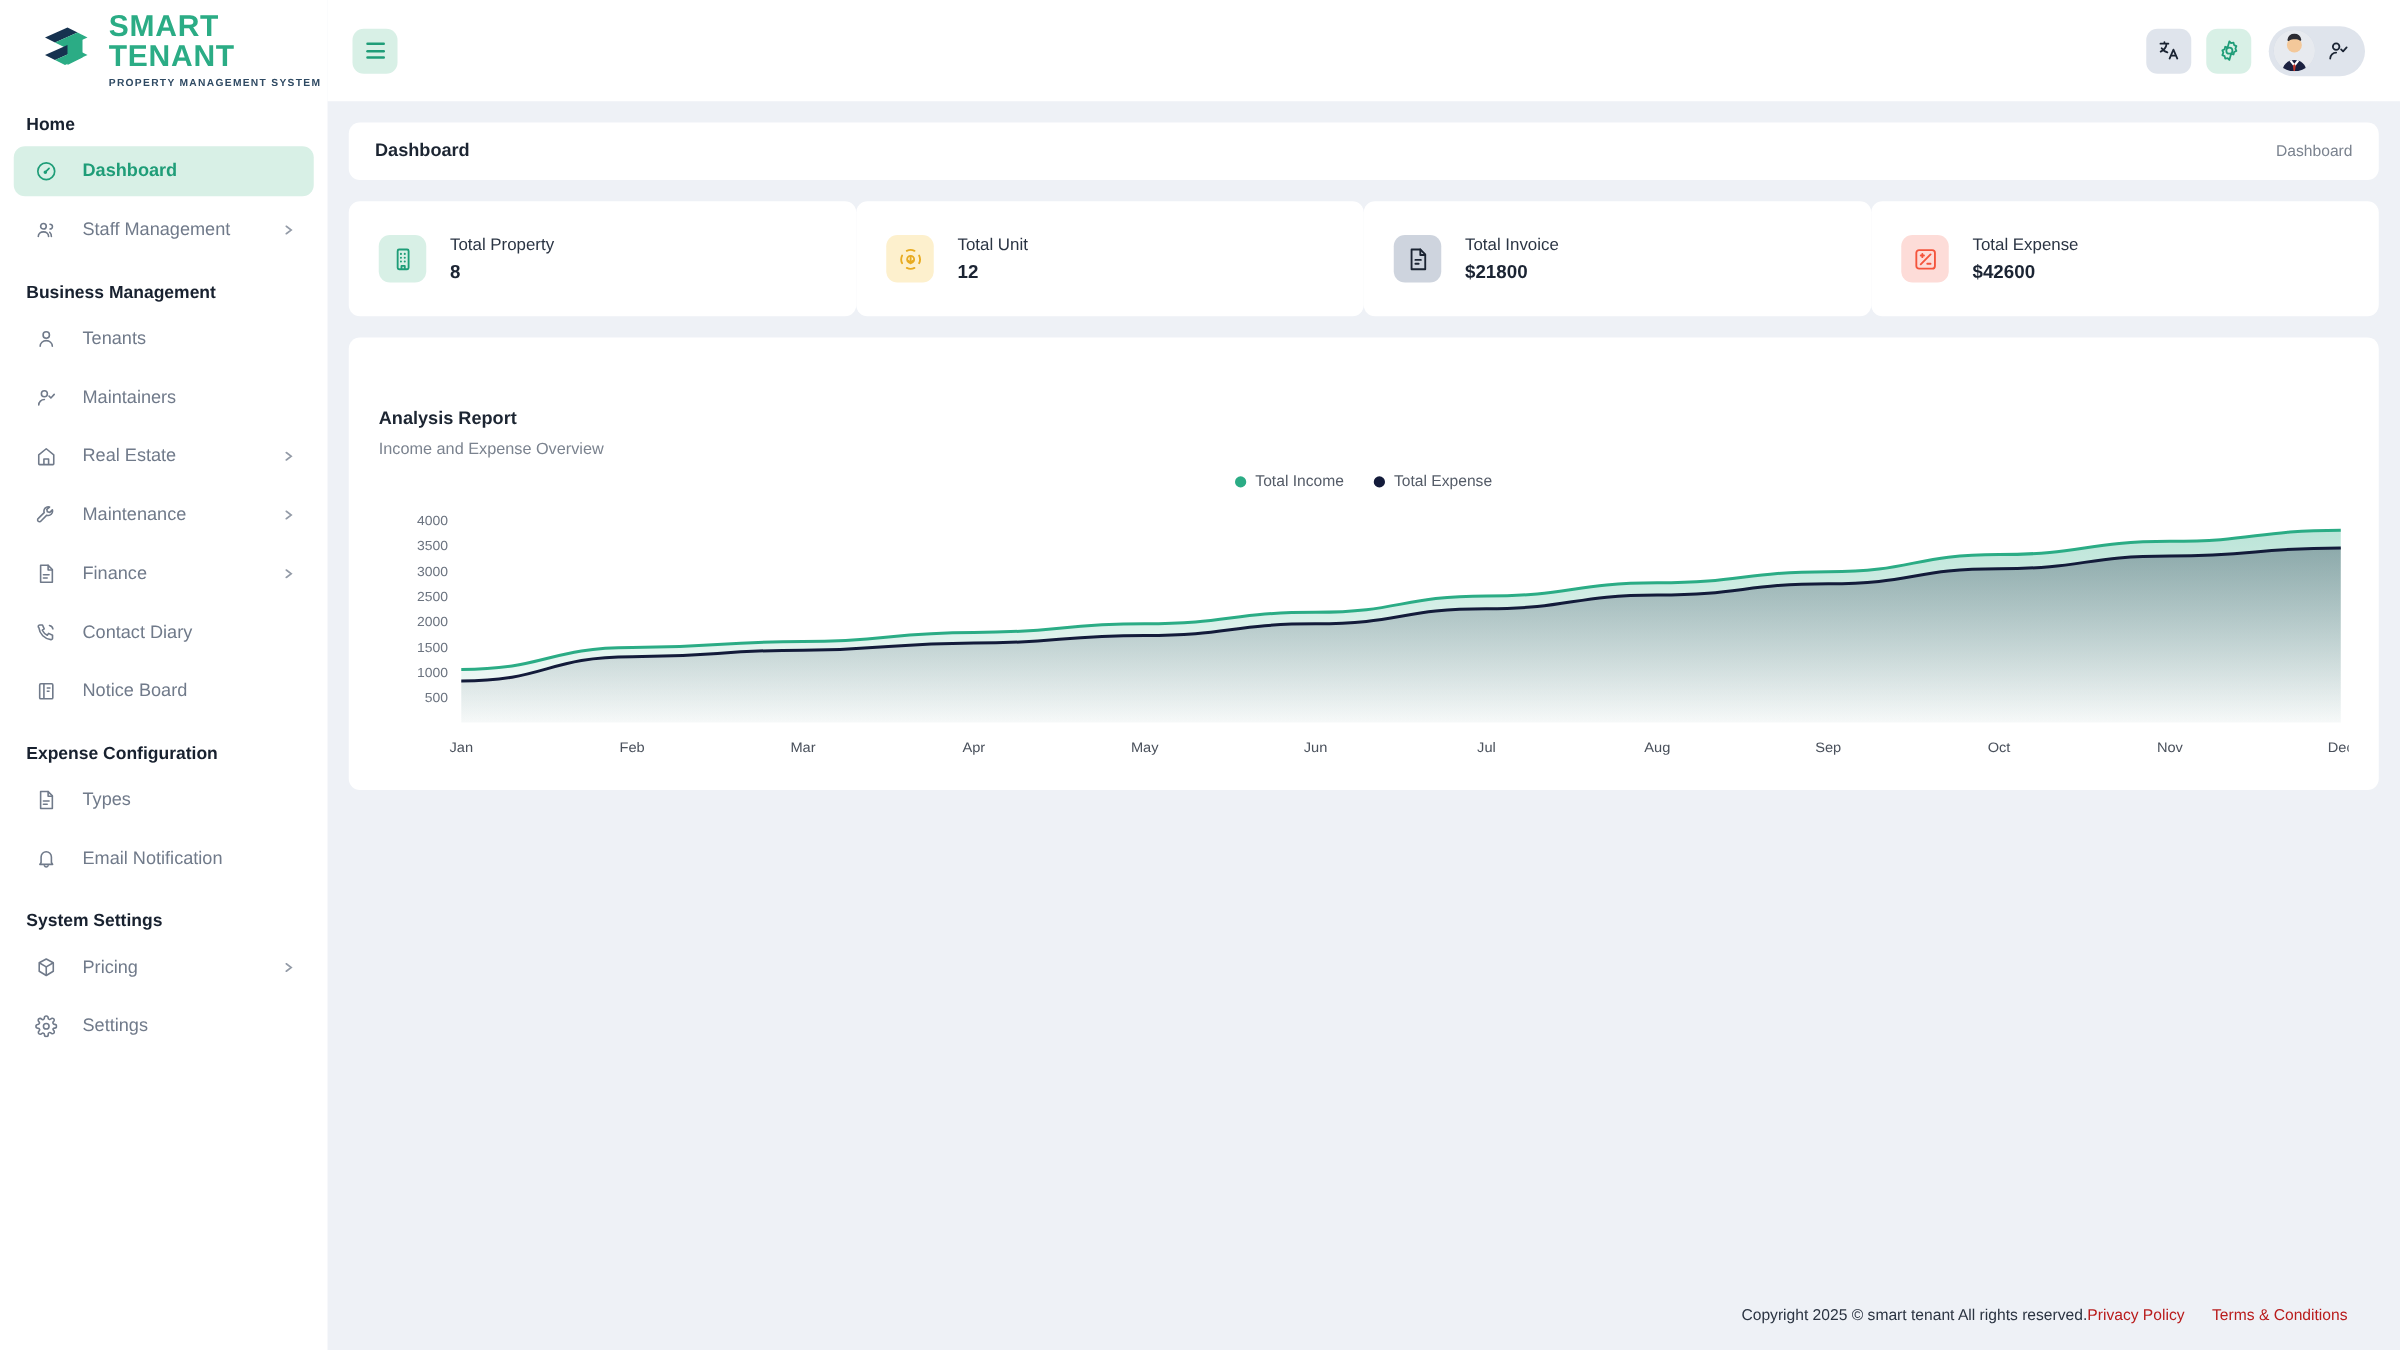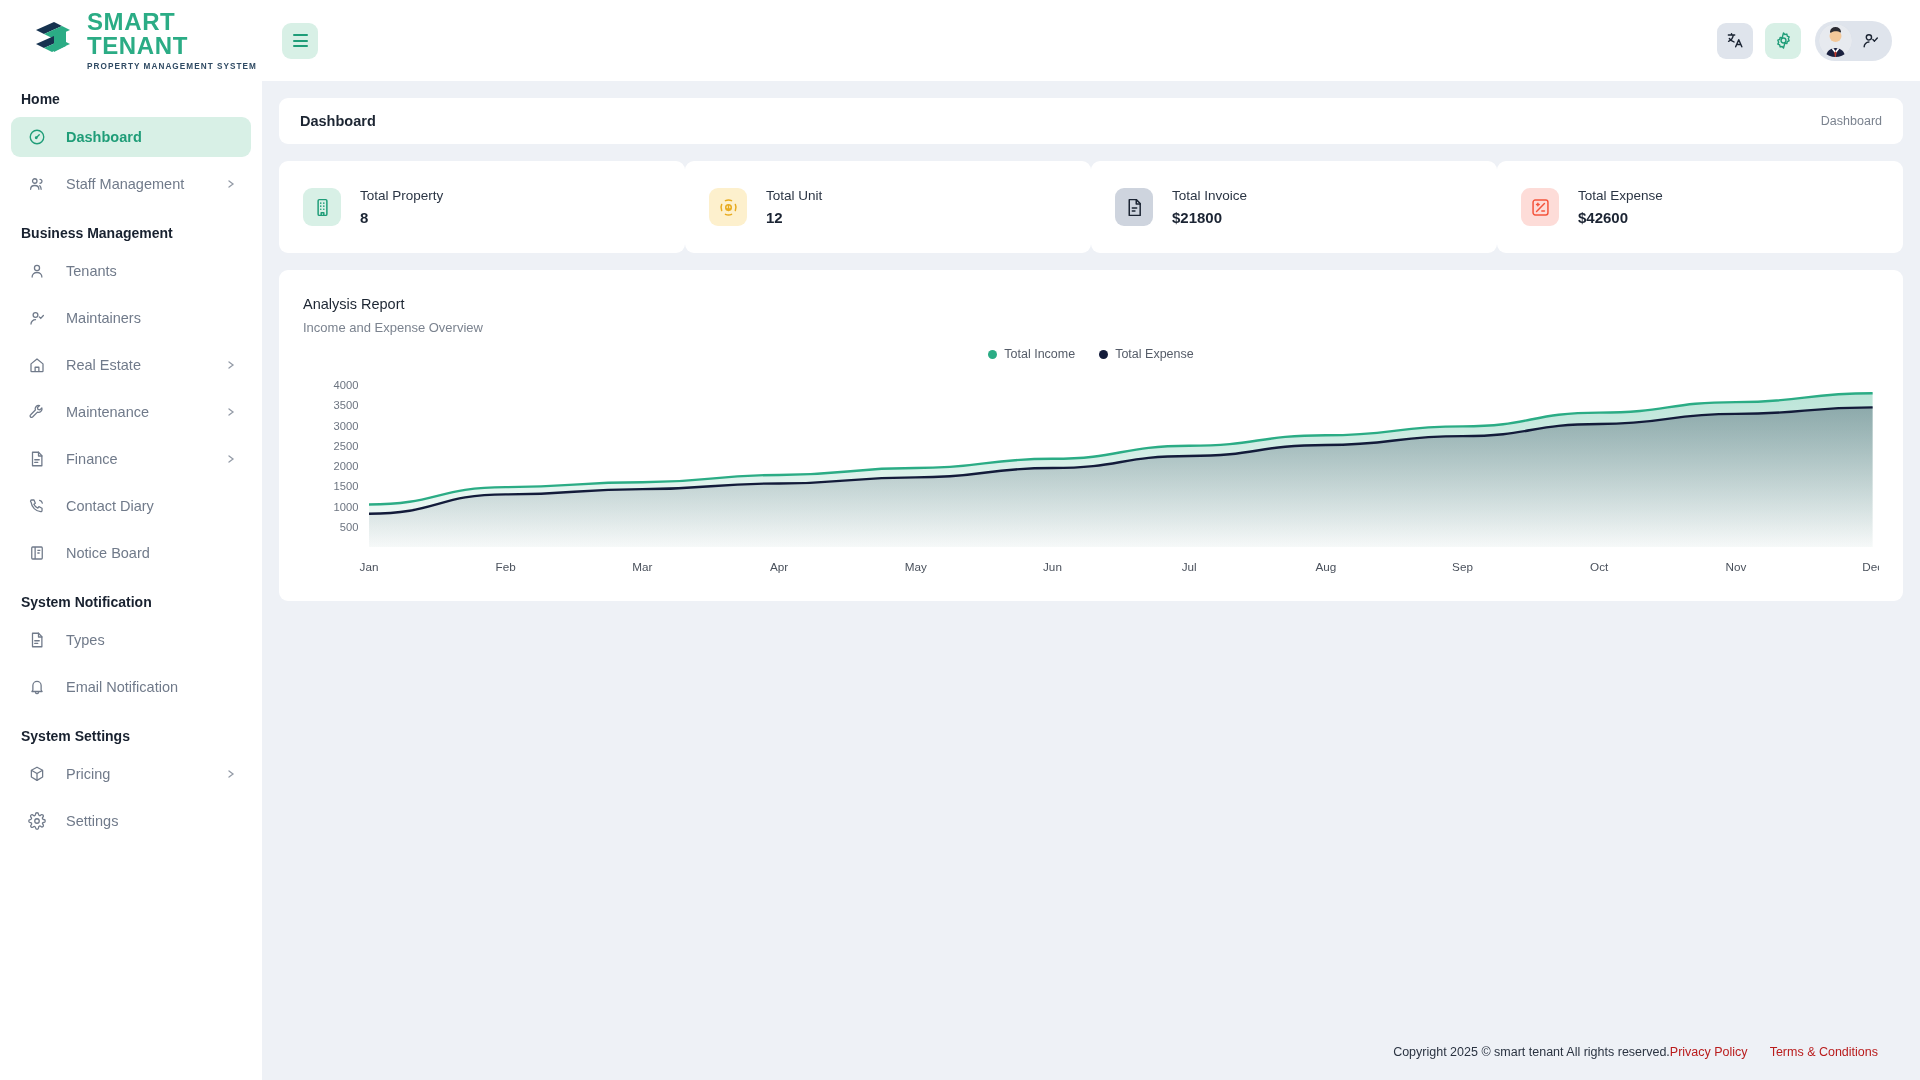--- a/index.html
+++ b/index.html
@@ -95,21 +95,21 @@
   .card-icon {
     width: 38px; height: 38px; border-radius: 9px; flex: none;
     display: flex; align-items: center; justify-content: center;
   }
   .card-icon svg { width: 21px; height: 21px; }
   .card-title { font-size: 13.5px; color: #2b3544; margin-bottom: 6px; }
   .card-value { font-size: 15px; font-weight: 700; color: #1b2433; }
 
   
   .panel { background: #fff; border-radius: 9px; padding: 26px 24px 22px 24px; }
-  .panel-title { font-size: 14.5px; font-weight: 400; color: #1c2532; }
+  .panel-title { font-size: 14.5px; font-weight: 700; color: #1c2532; margin-top: 31px; }
   .panel-sub { font-size: 13px; color: #7b838f; margin-top: 8px; }
   .legend { display: flex; justify-content: center; gap: 24px; margin-top: 12px; }
   .legend-item { display: flex; align-items: center; gap: 7px; font-size: 12.5px; color: #555c68; }
   .dot { width: 9px; height: 9px; border-radius: 50%; flex: none; }
   .chart-area { position: relative; height: 210px; margin-top: 8px; }
   .chart-svg { display: block; width: 100%; height: 210px; }
   .ytick { font-size: 10.5px; fill: #6c7480; text-anchor: end; font-family: "Liberation Sans", sans-serif; }
   .xtick { font-size: 11px; fill: #4a515c; text-anchor: middle; font-family: "Liberation Sans", sans-serif; }
 
   
@@ -239,21 +239,21 @@
         <span class="ic">
           <svg viewBox="0 0 24 24" fill="none" stroke="#707a8a" stroke-width="1.7" stroke-linejoin="round">
             <rect x="5" y="4" width="14" height="16" rx="1.2"></rect>
               <path d="M9.5 4v16"></path>
               <path d="M12.5 8.5h4M12.5 12h3"></path>
           </svg>
         </span>
         <span class="nav-label">Notice Board</span>
       </div>
 
-      <div class="nav-section">System Notification</div>
+      <div class="nav-section">Expense Configuration</div>
       <div class="nav-item">
         <span class="ic">
           <svg viewBox="0 0 24 24" fill="none" stroke="#707a8a" stroke-width="1.7" stroke-linejoin="round" stroke-linecap="round">
             <path d="M6 3h8l4.5 4.5V21H6z"></path>
               <path d="M14 3v5h4.5"></path>
               <path d="M9 13h6M9 16.5h4"></path>
           </svg>
         </span>
         <span class="nav-label">Types</span>
       </div>

